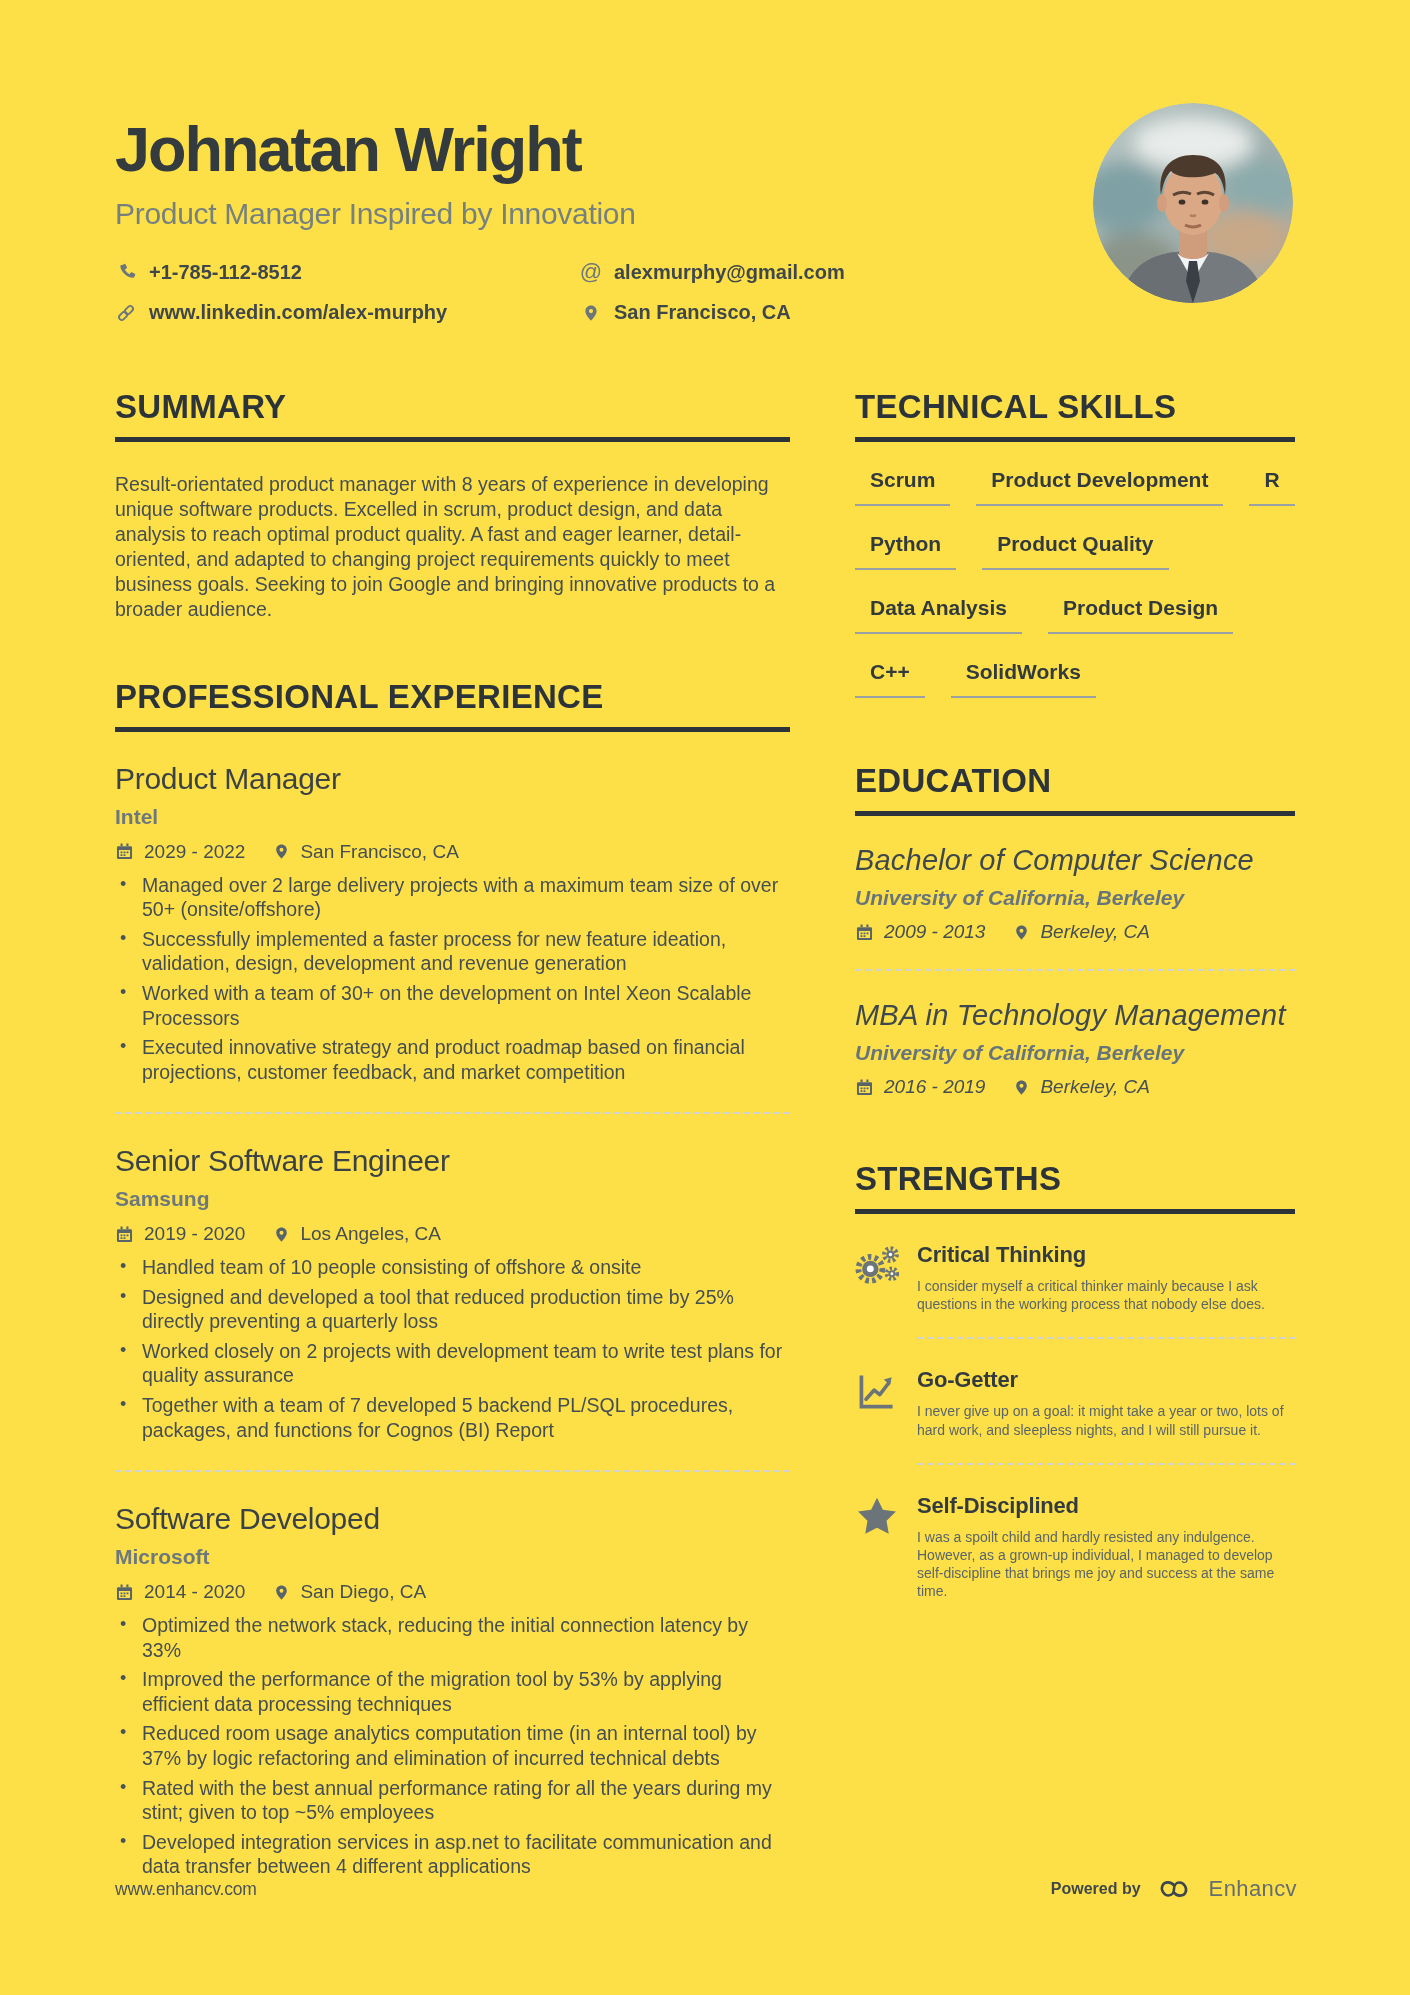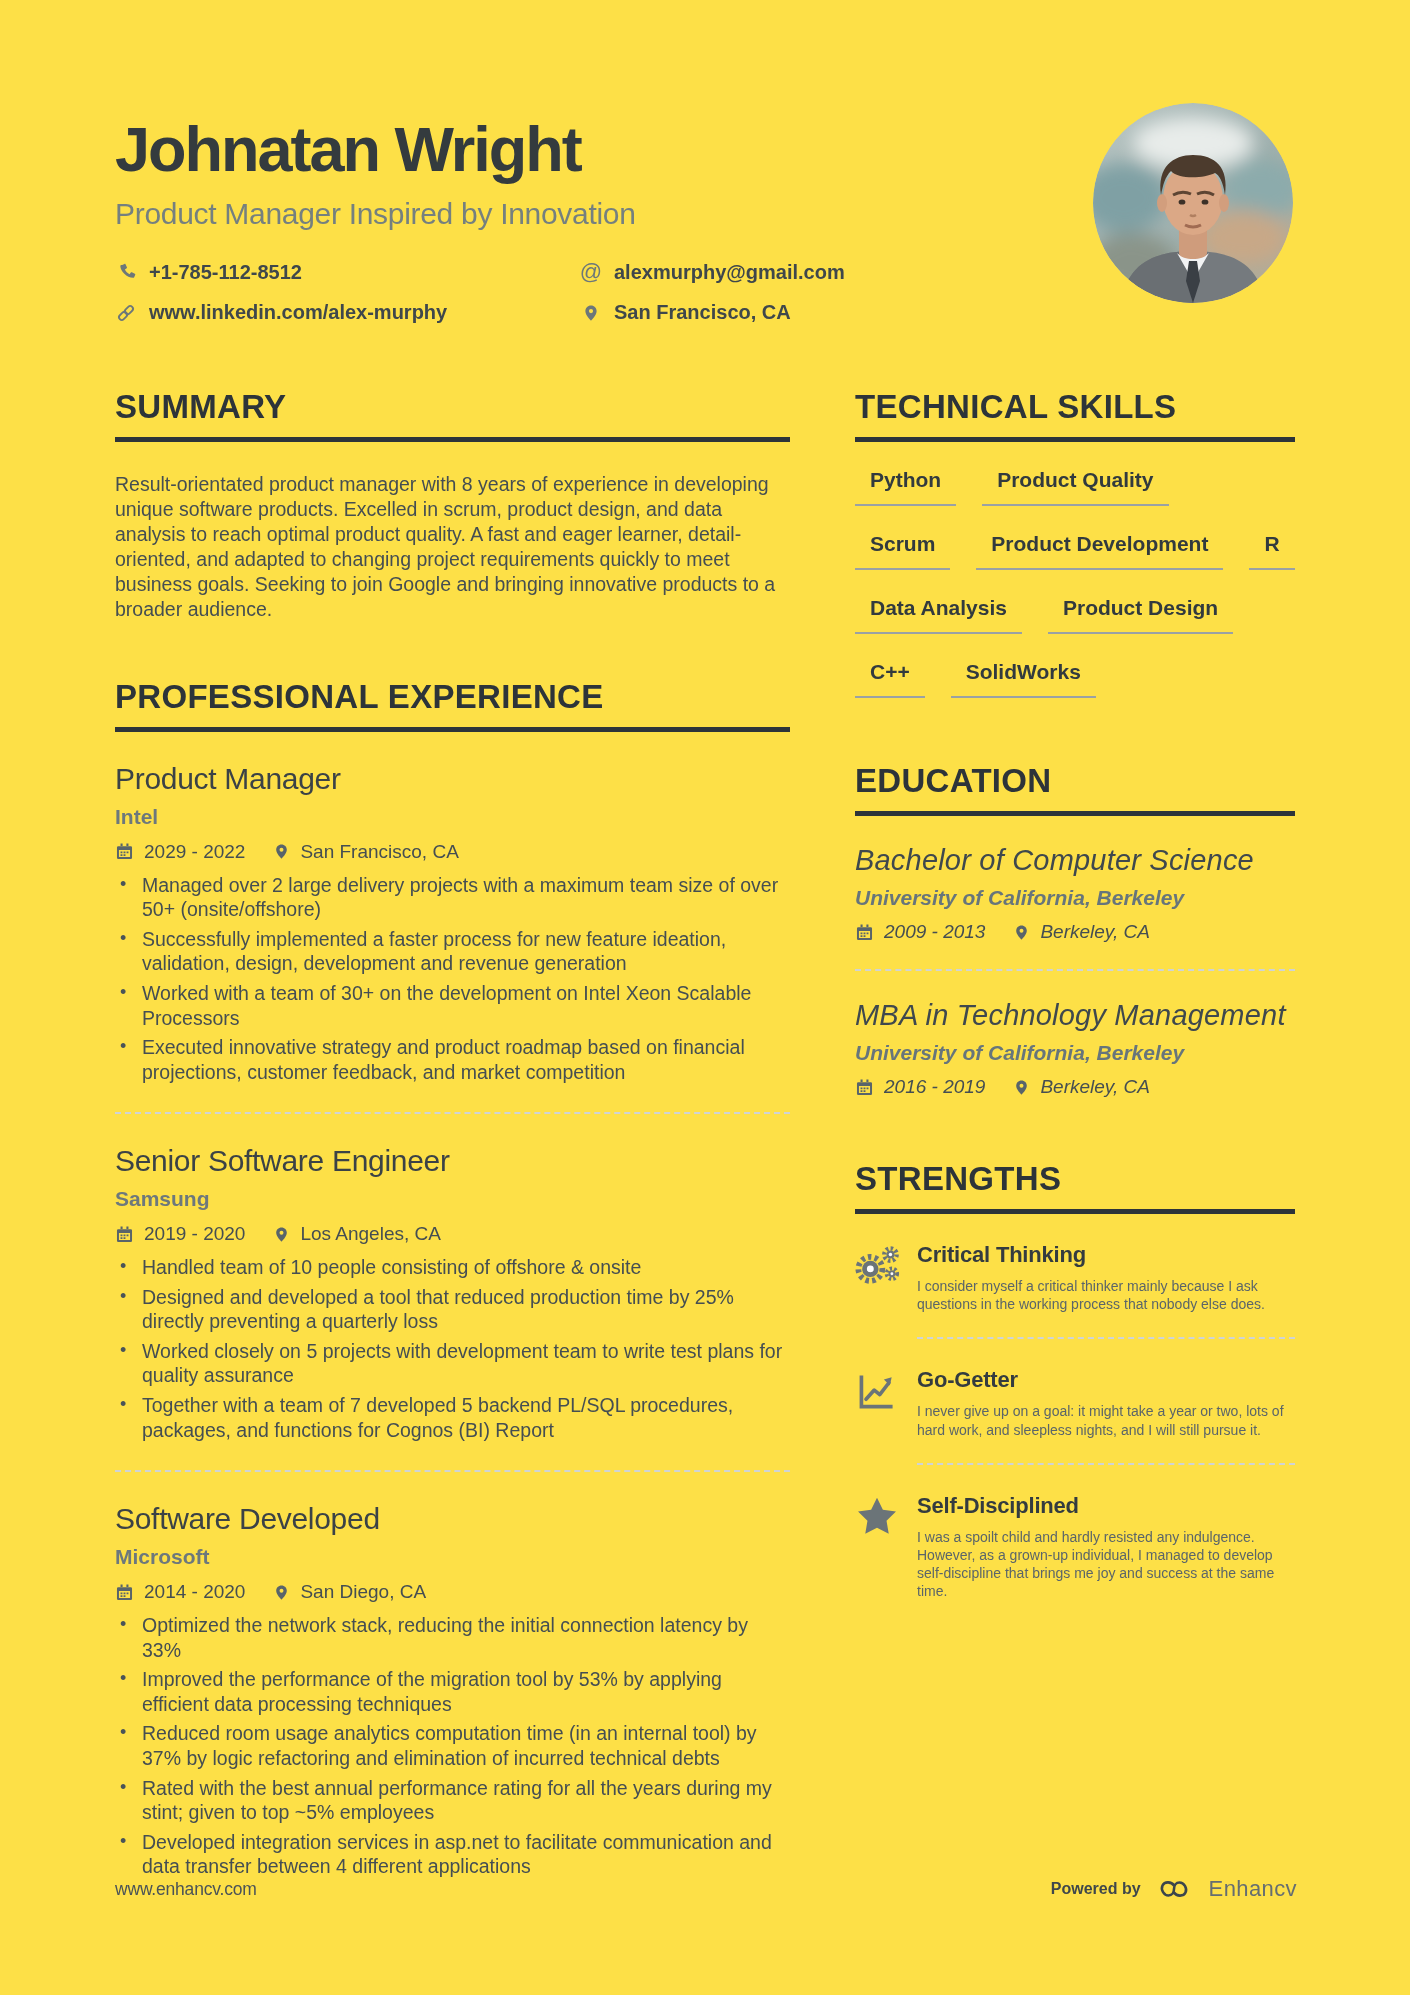--- a/index.html
+++ b/index.html
@@ -319,21 +319,21 @@
             <span class="micon meta-loc">
               <svg width="17" height="19" viewBox="0 0 24 24" fill="currentColor">
                   <path d="M12 2 C7.6 2 4.5 5.4 4.5 9.5 c0 5.6 7.5 12.5 7.5 12.5 s7.5-6.9 7.5-12.5 C19.5 5.4 16.4 2 12 2 z M12 12.2 a2.8 2.8 0 1 1 0-5.6 a2.8 2.8 0 0 1 0 5.6 z"></path>
                 </svg>
             </span>
             <span>Los Angeles, CA</span>
           </div>
           <ul class="bullets">
             <li>Handled team of 10 people consisting of offshore &amp; onsite</li>
             <li>Designed and developed a tool that reduced production time by 25% directly preventing a quarterly loss</li>
-            <li>Worked closely on 5 projects with development team to write test plans for quality assurance</li>
+            <li>Worked closely on 2 projects with development team to write test plans for quality assurance</li>
             <li>Together with a team of 7 developed 5 backend PL/SQL procedures, packages, and functions for Cognos (BI) Report</li>
           </ul>
           <hr class="dashed">
         </div>
 
         <div class="job">
           <div class="job-title">Software Developed</div>
           <div class="company-name">Microsoft</div>
           <div class="meta-row">
             <span class="micon">
@@ -359,27 +359,27 @@
         </div>
       </section>
     </div>
 
     <div class="col-right">
 
       <section>
         <h2 class="section-heading">TECHNICAL SKILLS</h2>
         <div class="skills-rows">
           <div class="skills-row">
-            <span class="skill-badge">Python</span>
-            <span class="skill-badge">Product Quality</span>
-          </div>
-          <div class="skills-row">
             <span class="skill-badge">Scrum</span>
             <span class="skill-badge">Product Development</span>
             <span class="skill-badge">R</span>
+          </div>
+          <div class="skills-row">
+            <span class="skill-badge">Python</span>
+            <span class="skill-badge">Product Quality</span>
           </div>
           <div class="skills-row">
             <span class="skill-badge">Data Analysis</span>
             <span class="skill-badge">Product Design</span>
           </div>
           <div class="skills-row">
             <span class="skill-badge">C++</span>
             <span class="skill-badge">SolidWorks</span>
           </div>
         </div>

